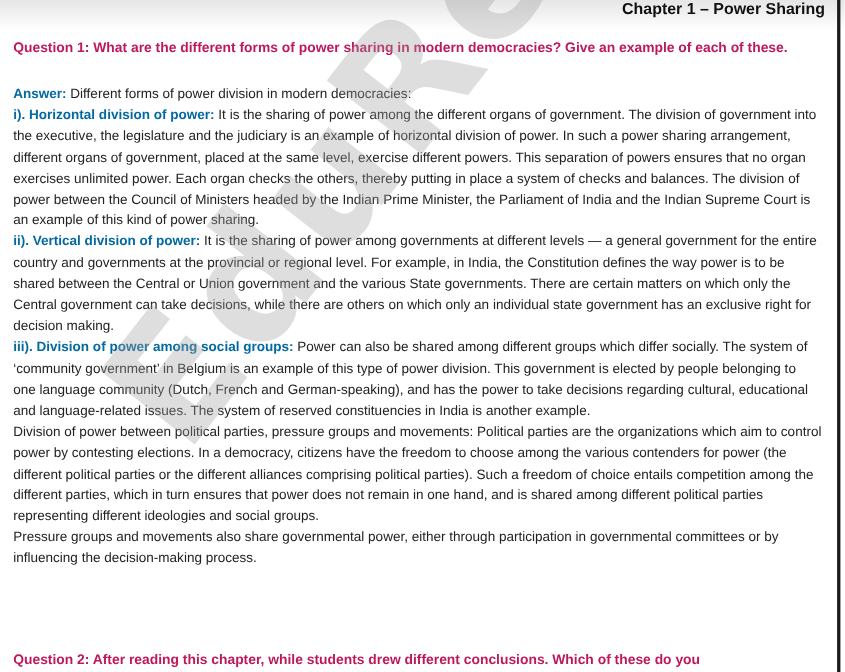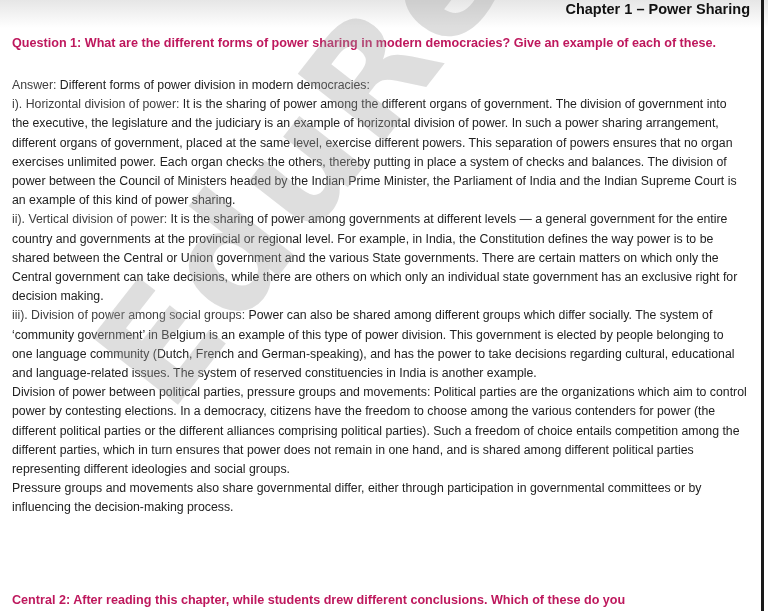--- a/index.html
+++ b/index.html
@@ -19,21 +19,21 @@
     .page { position: absolute; left: 12px; top: 0; width: 738px; }
     .chapter-title {
       position: absolute; left: 0; top: 1px; width: 738px; text-align: right;
       font-weight: bold; font-size: 14.5px; color: #111;
     }
     .q { font-weight: bold; font-size: 12.6px; color: #be185d; line-height: 19px; position: absolute; left: 0; width: 735px; }
     .q1 { top: 34px; }
     .q2 { top: 591px; }
     .answer { position: absolute; left: 0; top: 76px; width: 735px; font-size: 12.3px; line-height: 19.2px; color: #222; }
     .answer p { margin: 0; }
-    .b { font-weight: normal; color: #404040; }
+    .b { font-weight: bold; color: #0369a1; }
     .watermark {
       position: absolute; left: 60px; top: 330px; transform: rotate(-52deg); transform-origin: left top;
       font-size: 150px; font-weight: bold; color: rgba(160,160,160,0.35);
       white-space: nowrap; letter-spacing: 6px; pointer-events: none;
       font-family: "DejaVu Sans", sans-serif;
     }
   </style>
 </head>
 <body>
 
@@ -44,19 +44,19 @@
   <div class="chapter-title">Chapter 1 – Power Sharing</div>
 
   <div class="q q1"><span>Question 1:</span><span> What are the different forms of power sharing in modern democracies? Give an example of each of these.</span></div>
 
   <div class="answer">
     <p><span class="b">Answer:</span><span> Different forms of power division in modern democracies:</span></p>
     <p><span class="b">i). Horizontal division of power:</span><span> It is the sharing of power among the different organs of government. The division of government into the executive, the legislature and the judiciary is an example of horizontal division of power. In such a power sharing arrangement, different organs of government, placed at the same level, exercise different powers. This separation of powers ensures that no organ exercises unlimited power. Each organ checks the others, thereby putting in place a system of checks and balances. The division of power between the Council of Ministers headed by the Indian Prime Minister, the Parliament of India and the Indian Supreme Court is an example of this kind of power sharing.</span></p>
     <p><span class="b">ii). Vertical division of power:</span><span> It is the sharing of power among governments at different levels — a general government for the entire country and governments at the provincial or regional level. For example, in India, the Constitution defines the way power is to be shared between the Central or Union government and the various State governments. There are certain matters on which only the Central government can take decisions, while there are others on which only an individual state government has an exclusive right for decision making.</span></p>
     <p><span class="b">iii). Division of power among social groups:</span><span> Power can also be shared among different groups which differ socially. The system of ‘community government’ in Belgium is an example of this type of power division. This government is elected by people belonging to one language community (Dutch, French and German-speaking), and has the power to take decisions regarding cultural, educational and language-related issues. The system of reserved constituencies in India is another example.</span></p>
     <p>Division of power between political parties, pressure groups and movements: Political parties are the organizations which aim to control power by contesting elections. In a democracy, citizens have the freedom to choose among the various contenders for power (the different political parties or the different alliances comprising political parties). Such a freedom of choice entails competition among the different parties, which in turn ensures that power does not remain in one hand, and is shared among different political parties representing different ideologies and social groups.</p>
-    <p>Pressure groups and movements also share governmental differ, either through participation in governmental committees or by influencing the decision-making process.</p>
+    <p>Pressure groups and movements also share governmental power, either through participation in governmental committees or by influencing the decision-making process.</p>
   </div>
 
-  <div class="q q2"><span>Central 2:</span><span> After reading this chapter, while students drew different conclusions. Which of these do you</span></div>
+  <div class="q q2"><span>Question 2:</span><span> After reading this chapter, while students drew different conclusions. Which of these do you</span></div>
 </div>
 
 <div class="watermark">EduRev.com</div>
 
 </body></html>

